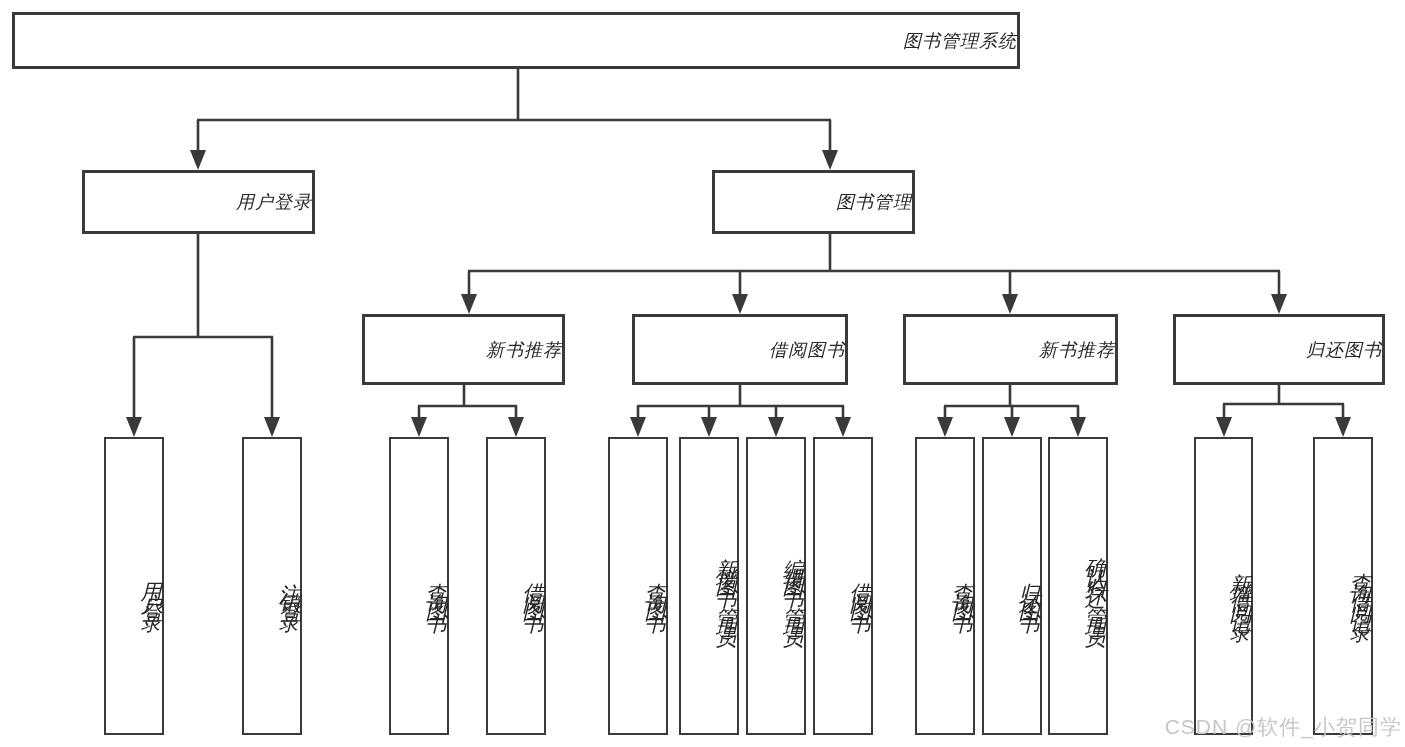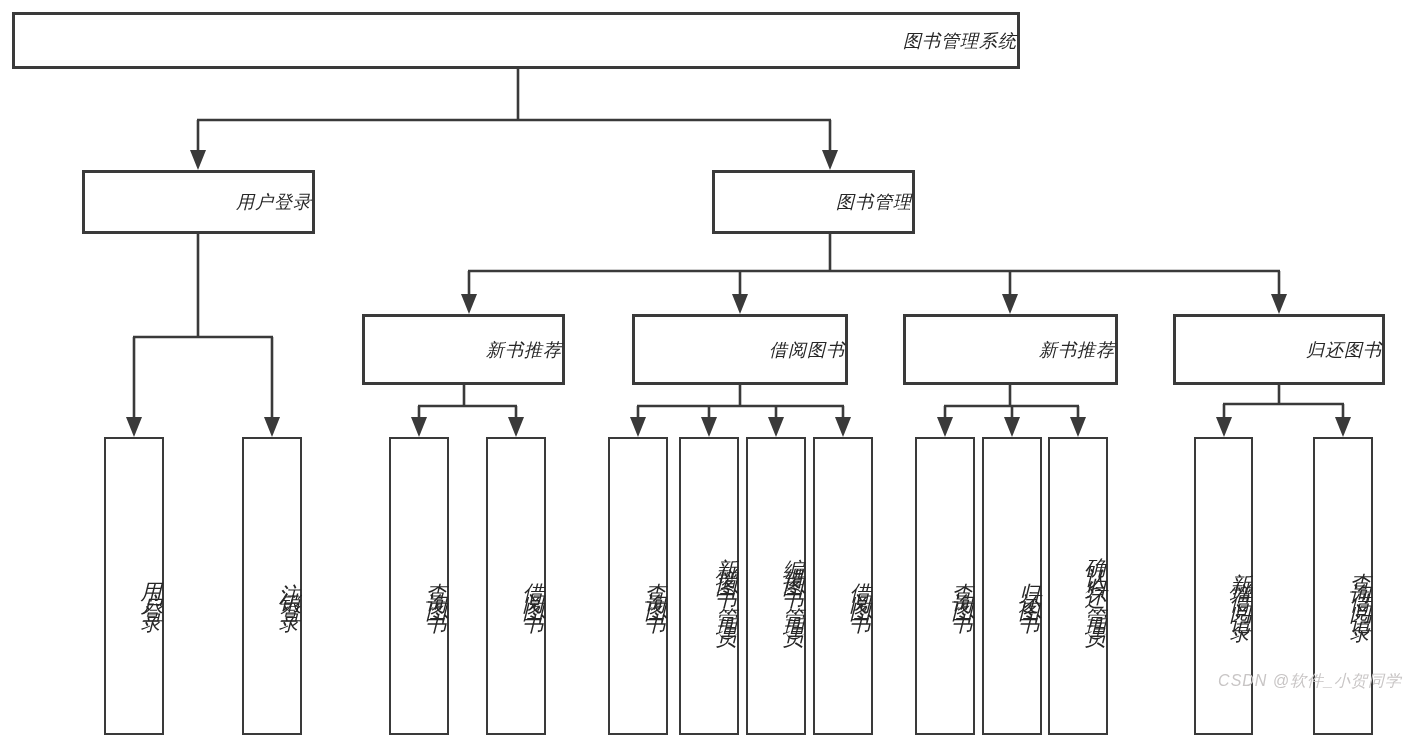--- a/index.html
+++ b/index.html
@@ -43,27 +43,26 @@
   .leaf{top:437px;height:298px;width:60px;border-width:2.6px;}
   .leaf .vt{
     writing-mode:vertical-rl;
     text-orientation:mixed;
     font-size:21px;
     letter-spacing:10px;
     line-height:1;
   }
   .wm{
     position:absolute;
-    right:3px;top:671px;
-    font-size:16px;
+    right:3px;top:713px;
+    font-size:21px;
     color:var(--wm);
     letter-spacing:1px;
     z-index:3;
     white-space:nowrap;
-    font-style:italic;
   }
 </style>
 </head>
 <body>
 
 <div class="canvas">
 
   <svg class="wires" viewBox="0 0 1405 747" xmlns="http://www.w3.org/2000/svg">
 
     <g>

